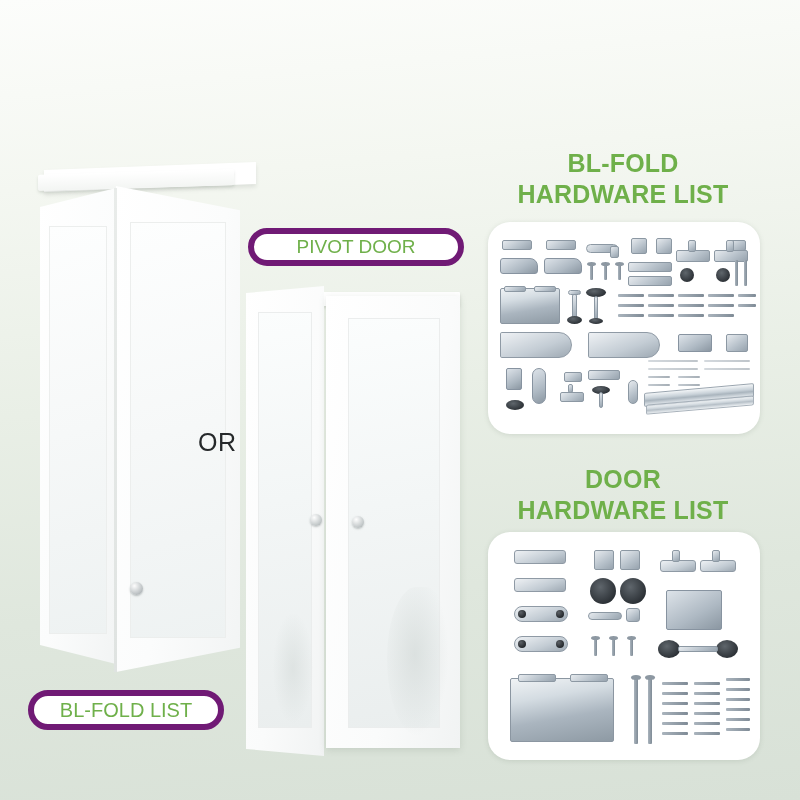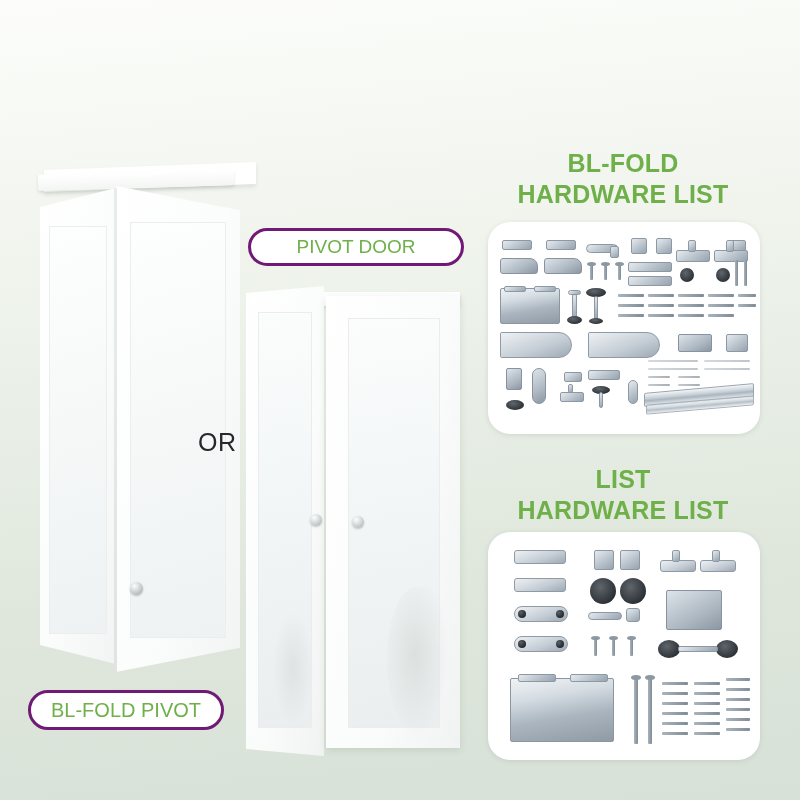--- a/index.html
+++ b/index.html
@@ -18,21 +18,21 @@
     box-sizing:border-box;display:flex;align-items:center;justify-content:center;
   }
   .title-text{
     font-size:40px;font-weight:bold;color:#6fb04a;letter-spacing:.4px;
     font-family:"Liberation Sans", sans-serif;line-height:1;
     transform:scaleX(.93);transform-origin:center;white-space:nowrap;
   }
 
   
   .pill{
-    position:absolute;background:#ffffff;border:3px solid #701a75;
+    position:absolute;background:#ffffff;border:6px solid #701a75;
     border-radius:30px;box-sizing:border-box;
     display:flex;align-items:center;justify-content:center;
     color:#6fb04a;font-weight:normal;white-space:nowrap;text-align:center;
   }
   #badge-bifold{left:28px;top:690px;width:196px;height:40px;font-size:20px;}
   #badge-pivot{left:248px;top:228px;width:216px;height:38px;font-size:19px;}
 
   
   .or-text{
     position:absolute;left:198px;top:428px;font-size:25px;color:#26292b;
@@ -165,21 +165,21 @@
 
     <div class="bf-panel" id="bf-right">
       <div class="bf-glass"></div>
     </div>
 
     <div class="bf-seam"></div>
     <div class="bf-knob"></div>
   </div>
 
   <div class="pill" id="badge-bifold">
-    <span>BL-FOLD PIVOT</span>
+    <span>BL-FOLD LIST</span>
   </div>
 
   <div class="or-text">OR</div>
 
   <div class="pill" id="badge-pivot">
     <span>PIVOT DOOR</span>
   </div>
 
   <div class="door-wrap" id="pivot">
     <div class="pv-header"></div>
@@ -290,21 +290,21 @@
       <div class="pt screw" style="left:190px;top:162px;width:22px;height:2px;opacity:.7;"></div>
       <div class="pt screw" style="left:216px;top:138px;width:46px;height:2px;opacity:.5;"></div>
       <div class="pt screw" style="left:216px;top:146px;width:46px;height:2px;opacity:.5;"></div>
 
       <div class="pt rail" style="left:156px;top:166px;width:110px;height:14px;transform:skewY(-5deg);"></div>
       <div class="pt rail" style="left:158px;top:178px;width:108px;height:10px;transform:skewY(-5deg);opacity:.85;"></div>
     </div>
   </div>
 
   <div class="hw-heading" id="heading-pivot">
-    <span>LIST</span>
+    <span>DOOR</span>
     <span>HARDWARE LIST</span>
   </div>
 
   <div class="hw-card" id="card-pivot">
     <div class="hw-photo">
 
       <div class="pt plate-l" style="left:26px;top:18px;width:52px;height:14px;border-radius:3px;"></div>
       <div class="pt plate-l" style="left:26px;top:46px;width:52px;height:14px;border-radius:3px;"></div>
 
       <div class="pt plate-l" style="left:26px;top:74px;width:54px;height:16px;border-radius:8px;"></div>

